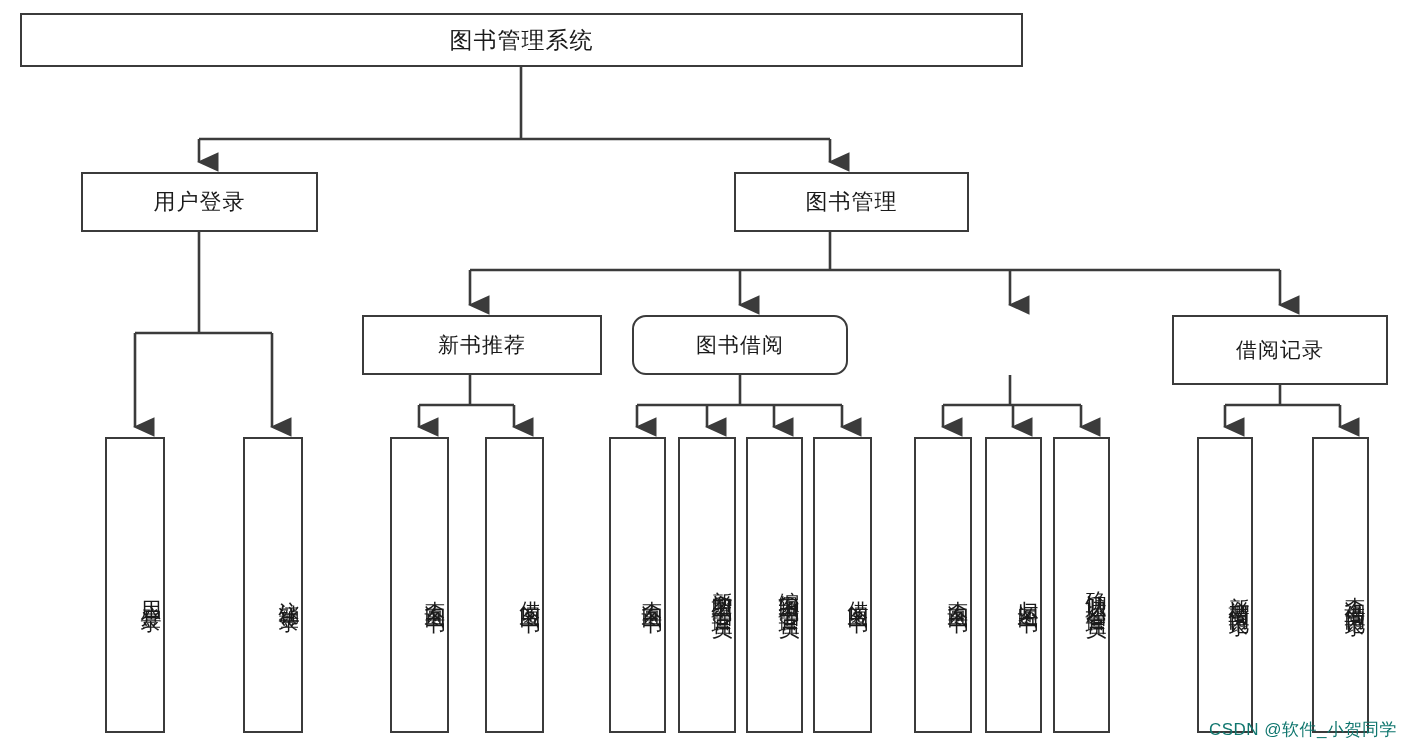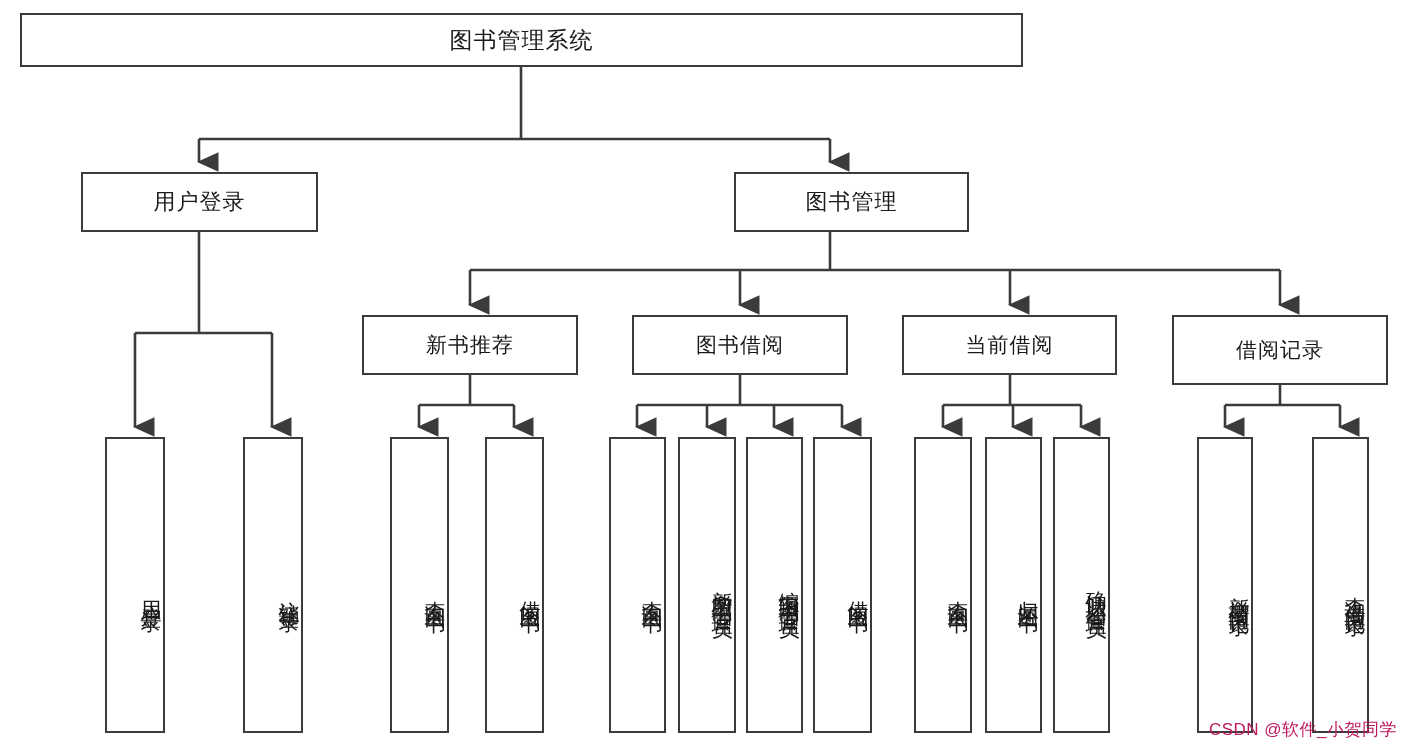--- a/index.html
+++ b/index.html
@@ -53,21 +53,21 @@
   .node.leaf > span{
     writing-mode:vertical-rl;
     text-orientation:upright;
     white-space:nowrap;
   }
   #watermark{
     position:absolute;
     right:8px;
     bottom:6px;
     font-size:17px;
-    color:#be185d;
+    color:#0f766e;
     letter-spacing:0.5px;
     z-index:5;
     user-select:none;
     white-space:nowrap;
   }
 </style>
 </head>
 <body>
 
 <div id="canvas">
@@ -128,28 +128,25 @@
     <span>图书管理系统</span>
   </div>
 
   <div class="node l1" style="left: 81px; top: 172px; width: 237px; height: 60px;">
     <span>用户登录</span>
   </div>
   <div class="node l1" style="left: 712px; top: 172px; width: 235px; height: 60px; margin-left: 22px;">
     <span>图书管理</span>
   </div>
 
-  <div class="node l2" style="left: 362px; top: 315px; width: 216px; height: 60px;">
+  <div class="node l2" style="left: 362px; top: 315px; width: 240px; height: 60px;">
     <span>新书推荐</span>
   </div>
-  <div class="node l2" style="left: 632px; top: 315px; width: 216px; height: 60px;">
+  <div class="node l2" style="left: 632px; top: 315px; width: 216px; height: 60px; border-radius: 14px;">
     <span>图书借阅</span>
-  </div>
-  <div class="node l2" style="left: 902px; top: 315px; width: 215px; height: 60px;">
-    <span>当前借阅</span>
   </div>
   <div class="node l2" style="left: 1172px; top: 315px; width: 216px; height: 70px;">
     <span>借阅记录</span>
   </div>
 
   <div class="node leaf" style="left: 105px; top: 437px; width: 60px; height: 296px;">
     <span>用户登录</span>
   </div>
   <div class="node leaf" style="left: 243px; top: 437px; width: 60px; height: 296px;">
     <span>注销登录</span>

